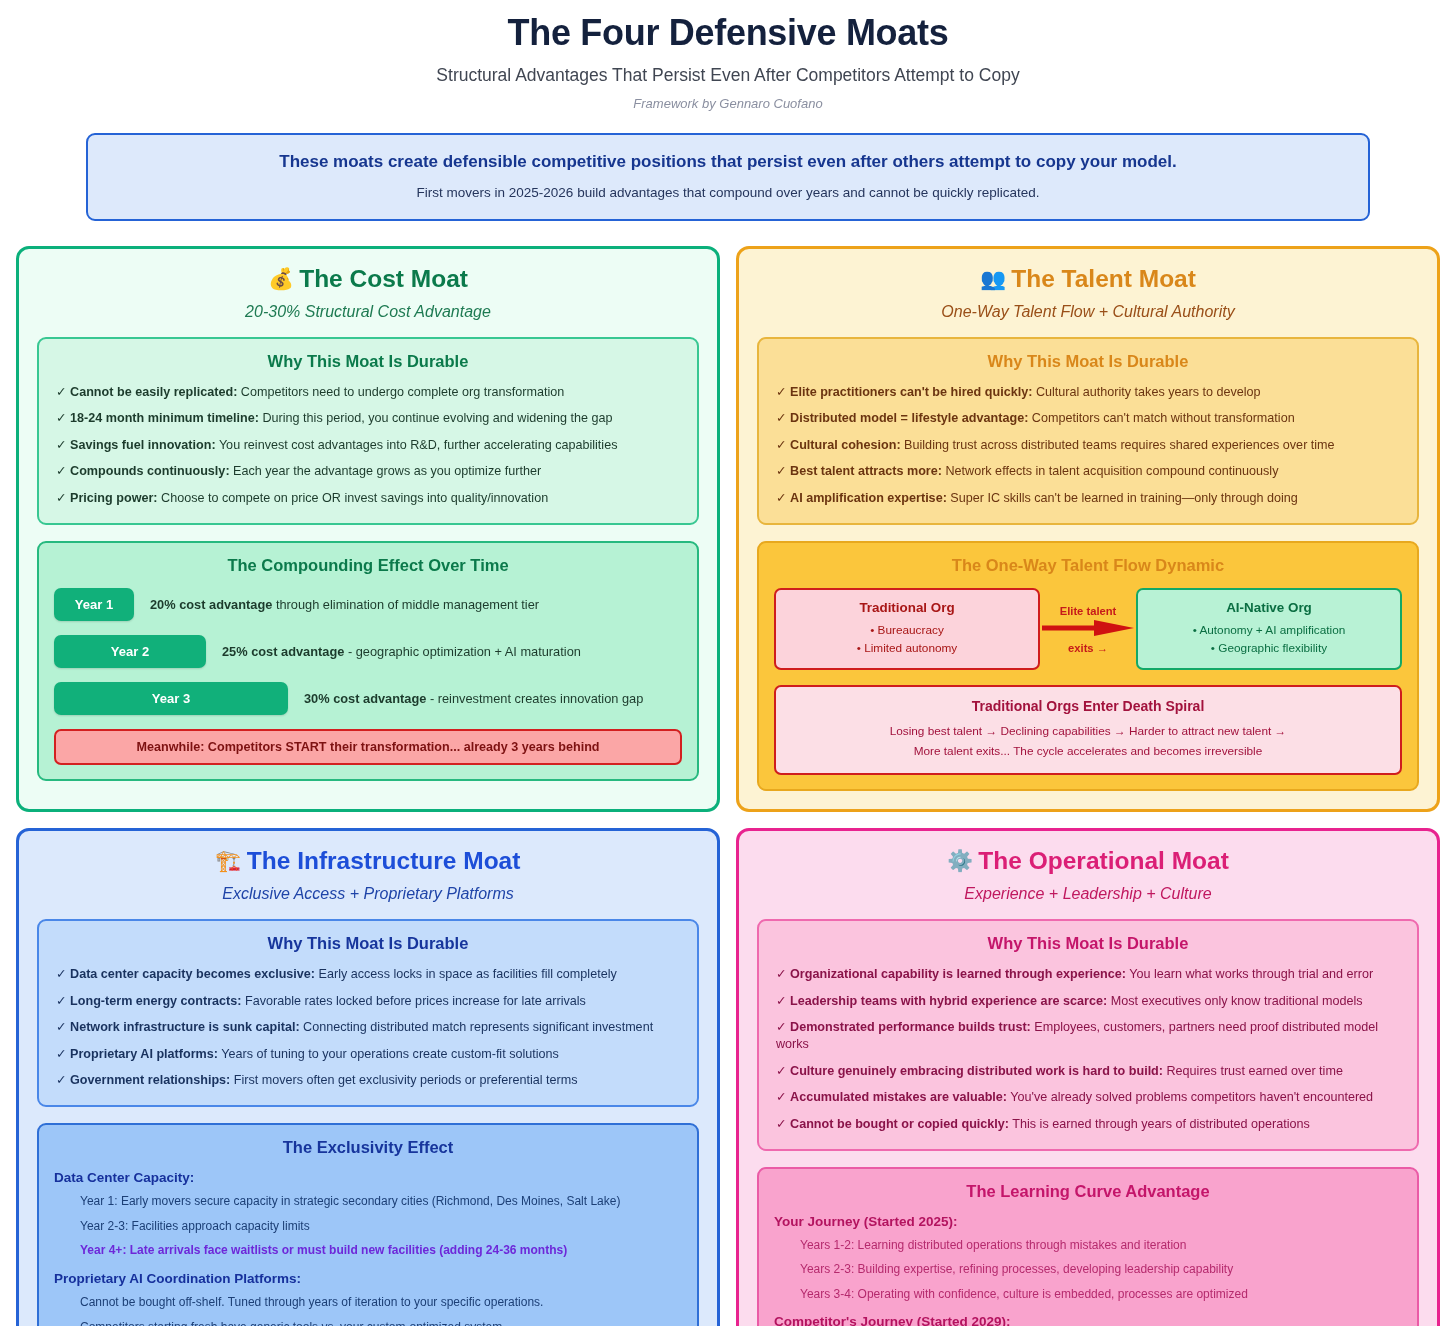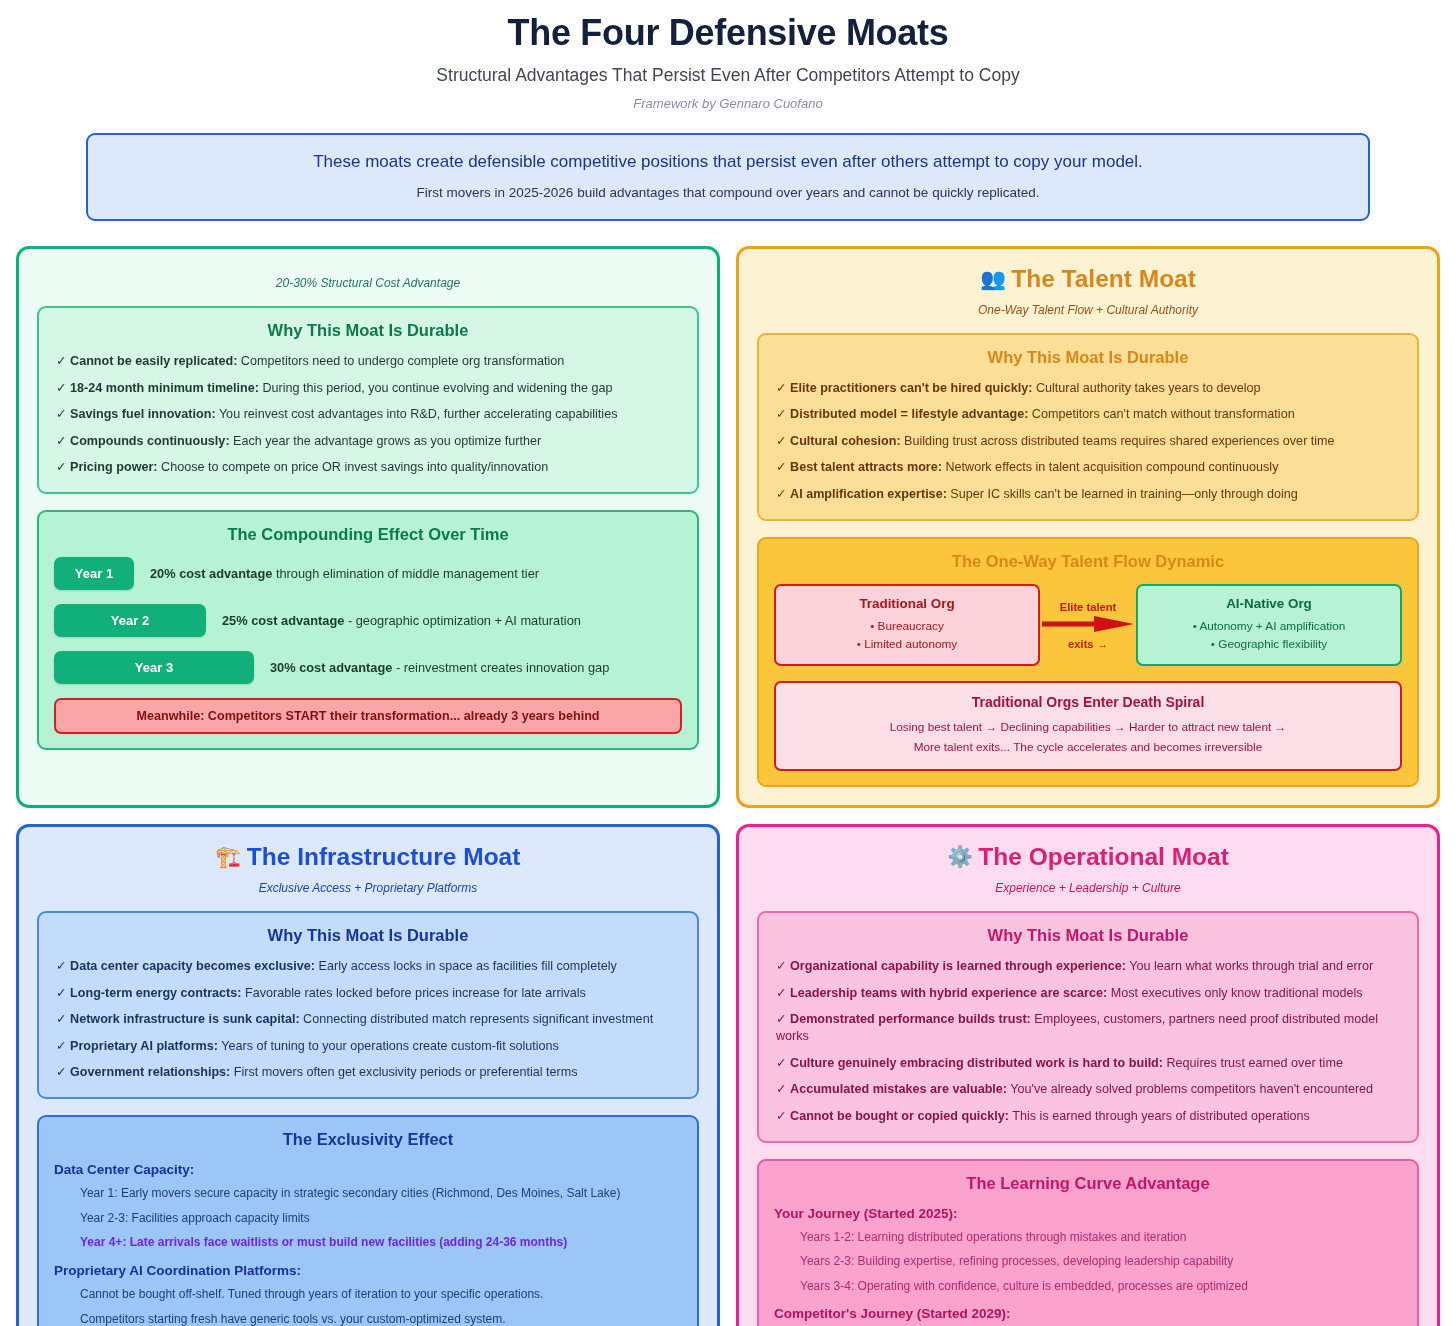--- a/index.html
+++ b/index.html
@@ -26,21 +26,21 @@
   }
 
   .banner {
     margin: 22px 70px 0 70px;
     border: 2px solid #2563d6;
     background: #dde9fb;
     border-radius: 9px;
     padding: 17px 20px 19px 20px;
     text-align: center;
   }
-  .banner .b1 { font-size: 17px; font-weight: normal; color: #16368f; }
+  .banner .b1 { font-size: 17px; font-weight: bold; color: #16368f; }
   .banner .b2 { font-size: 13.5px; color: #25355c; margin-top: 13px; }
 
   
   .grid {
     display: grid;
     grid-template-columns: 1fr 1fr;
     gap: 16px;
     margin-top: 25px;
   }
 
@@ -49,21 +49,21 @@
     border-width: 3px;
     border-style: solid;
     padding: 17px 18px 18px 18px;
   }
   .moat-title {
     text-align: center; font-size: 24.5px; font-weight: bold;
     line-height: 1.1;
   }
   .moat-title .emoji { font-size: 21px; vertical-align: 1px; margin-right: 5px; }
   .moat-sub {
-    text-align: center; font-size: 12px; font-style: italic; margin-top: 10px;
+    text-align: center; font-size: 16px; font-style: italic; margin-top: 10px;
   }
 
   .sub-card {
     border-radius: 9px; border-width: 2px; border-style: solid;
     margin-top: 16px; padding: 13px 15px 14px 15px;
   }
   .sub-card h3 {
     text-align: center; font-size: 16.5px; font-weight: bold; margin-bottom: 13px;
   }
   .bullets li {
@@ -176,20 +176,23 @@
   </div>
 
   <div class="banner">
     <div class="b1">These moats create defensible competitive positions that persist even after others attempt to copy your model.</div>
     <div class="b2">First movers in 2025-2026 build advantages that compound over years and cannot be quickly replicated.</div>
   </div>
 
   <div class="grid">
 
     <section class="moat m-cost">
+      <div class="moat-title">
+        <span class="emoji">💰</span><span>The Cost Moat</span>
+      </div>
       <div class="moat-sub">20-30% Structural Cost Advantage</div>
 
       <div class="sub-card">
         <h3>Why This Moat Is Durable</h3>
         <ul class="bullets">
           <li><span class="chk">✓</span> <b>Cannot be easily replicated:</b><span> Competitors need to undergo complete org transformation</span></li>
           <li><span class="chk">✓</span> <b>18-24 month minimum timeline:</b><span> During this period, you continue evolving and widening the gap</span></li>
           <li><span class="chk">✓</span> <b>Savings fuel innovation:</b><span> You reinvest cost advantages into R&amp;D, further accelerating capabilities</span></li>
           <li><span class="chk">✓</span> <b>Compounds continuously:</b><span> Each year the advantage grows as you optimize further</span></li>
           <li><span class="chk">✓</span> <b>Pricing power:</b><span> Choose to compete on price OR invest savings into quality/innovation</span></li>
@@ -201,21 +204,21 @@
 
         <div class="comp-row">
           <div class="year-pill" style="width:80px">Year 1</div>
           <div class="comp-text"><b>20% cost advantage</b><span> through elimination of middle management tier</span></div>
         </div>
         <div class="comp-row">
           <div class="year-pill" style="width:152px">Year 2</div>
           <div class="comp-text"><b>25% cost advantage</b><span> - geographic optimization + AI maturation</span></div>
         </div>
         <div class="comp-row">
-          <div class="year-pill" style="width:200px">Year 3</div>
+          <div class="year-pill" style="width:234px">Year 3</div>
           <div class="comp-text"><b>30% cost advantage</b><span> - reinvestment creates innovation gap</span></div>
         </div>
 
         <div class="meanwhile">Meanwhile: Competitors START their transformation... already 3 years behind</div>
       </div>
     </section>
 
     <section class="moat m-talent">
       <div class="moat-title">
         <span class="emoji">👥</span><span>The Talent Moat</span>

